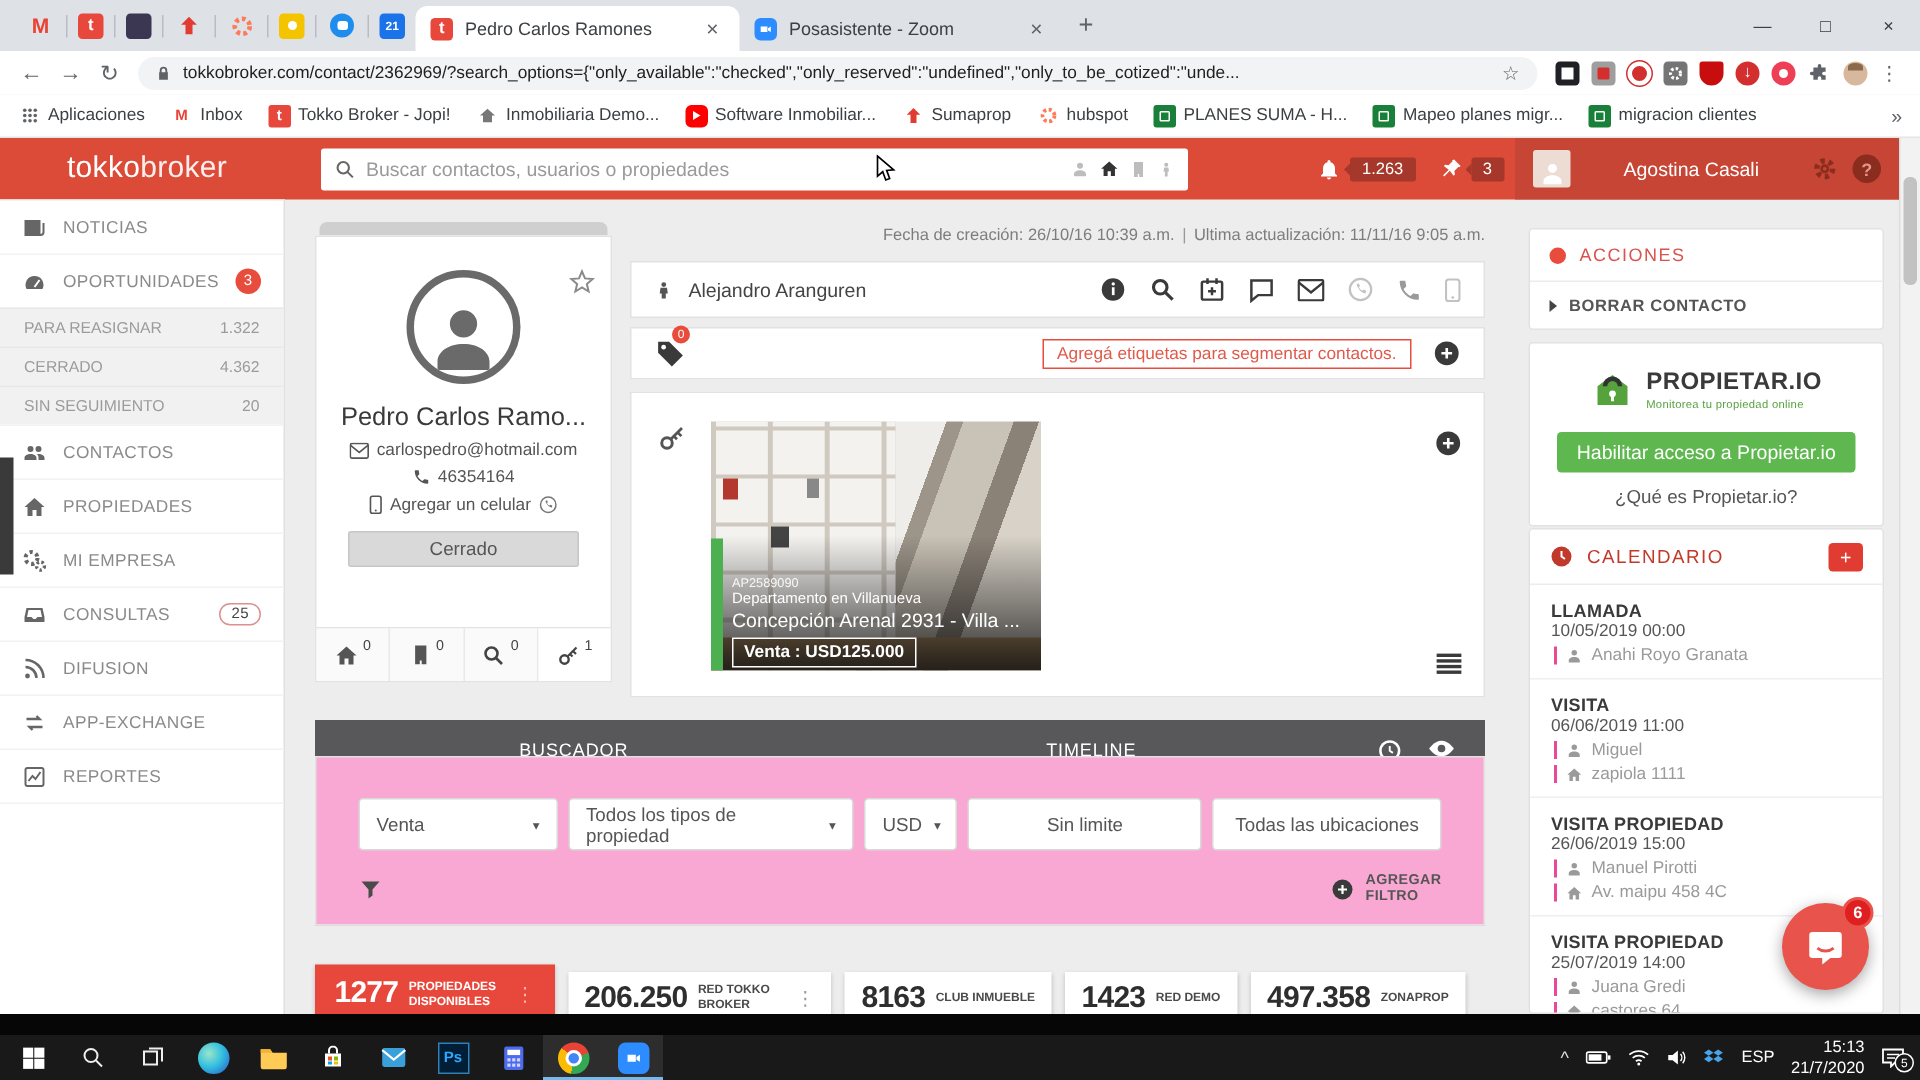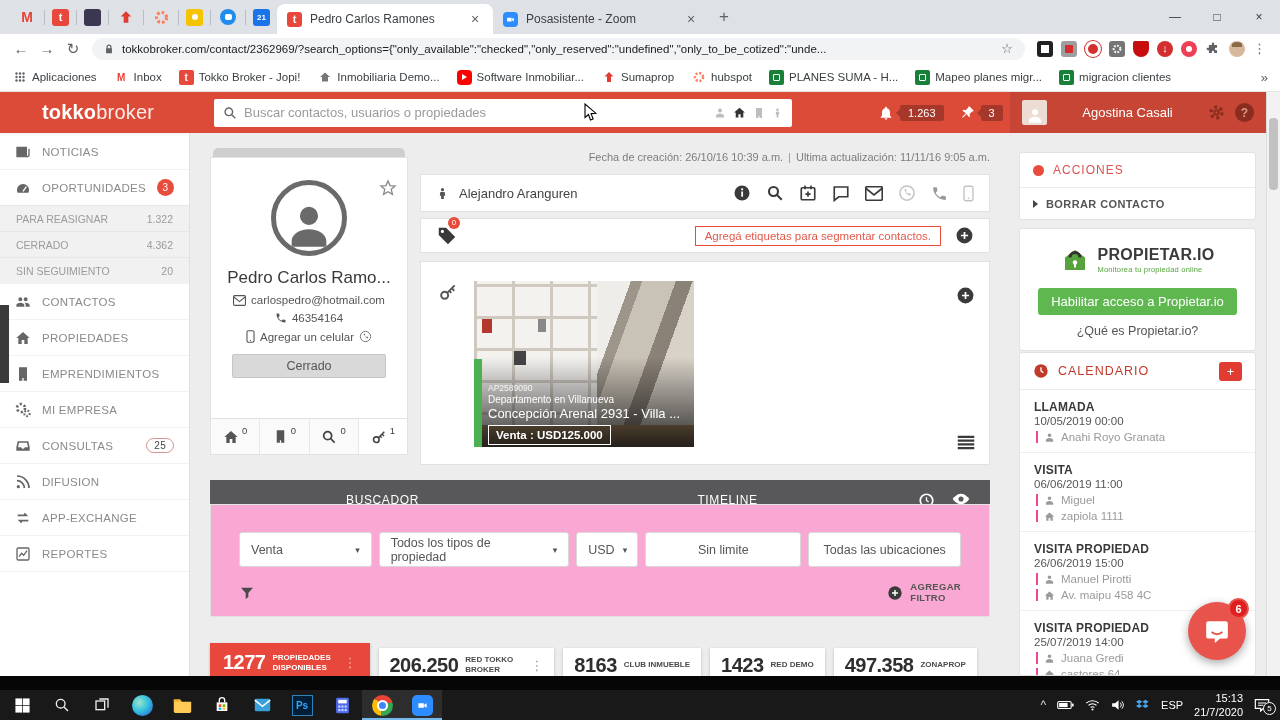--- a/index.html
+++ b/index.html
@@ -28,21 +28,21 @@
 .exts{display:flex;align-items:center;gap:8px;padding:0 6px}
 .ext{width:16px;height:16px;border-radius:3px;position:relative}
 
 .bmbar{position:absolute;top:63px;left:0;width:1280px;height:29px;background:#fff;display:flex;align-items:center;padding:0 12px;gap:17px;border-bottom:1px solid #e4e4e4}
 .bm{display:flex;align-items:center;gap:5px;font-size:11.5px;color:#3c4043;white-space:nowrap}
 .bmfav{width:15px;height:15px;border-radius:2px;display:flex;align-items:center;justify-content:center;font-size:10px;font-weight:bold;flex:none}
 .ovf{margin-left:auto;color:#5f6368;font-size:13px}
 
 .apph{position:absolute;top:92px;left:0;width:1280px;height:41px;background:#dc4a38;display:flex;align-items:center}
 .logo{width:196px;text-align:center;color:#fff;font-size:20px;letter-spacing:.2px}
-.logo b{font-weight:bold}.logo i{font-style:normal;font-weight:300;opacity:.9}
+.logo b{font-weight:normal}.logo i{font-style:normal;font-weight:300;opacity:.9}
 .gsearch{width:578px;height:28px;background:#fff;border-radius:2px;display:flex;align-items:center;padding:0 9px;margin-left:18px}
 .gs-in{border:none;outline:none;flex:1;font-size:13px;color:#444;margin-left:7px;font-family:inherit;background:transparent}
 .gs-in::placeholder{color:#9a9a9a}
 .gs-icons{display:flex;gap:7px;align-items:center}
 .hdr-icons{display:flex;align-items:center;margin-left:86px;gap:6px}
 .tagbadge{position:relative;background:#a5382a;color:#fff;font-size:11px;padding:2px 8px;border-radius:2px;margin-right:10px}
 .tagbadge::before{content:"";position:absolute;left:-4px;top:50%;margin-top:-4px;border-top:4px solid transparent;border-bottom:4px solid transparent;border-right:4px solid #a5382a}
 .userzone{position:absolute;right:14px;top:0;height:41px;width:256px;background:#c64534;display:flex;align-items:center;padding:0 12px;gap:10px}
 .uavatar{width:25px;height:25px;background:#ecdcd4;border-radius:2px;display:flex;align-items:flex-end;justify-content:center;overflow:hidden}
 .uname{color:#fff;font-size:13px;flex:1;text-align:center}
@@ -464,28 +464,20 @@
         <span class="mi">
           <svg width="16" height="16" viewBox="0 0 24 24">
             <path d="M12 3l10 9h-3v9h-5v-6h-4v6H5v-9H2z" fill="#666"></path>
           </svg>
         </span>
         <span>PROPIEDADES</span>
       </div>
   <div class="item">
         <span class="mi">
           <svg width="16" height="16" viewBox="0 0 24 24">
-            <path d="M6 2h12v20h-5v-4h-2v4H6zM9 5h2v2H9zm4 0h2v2h-2zM9 9h2v2H9zm4 0h2v2h-2zM9 13h2v2H9zm4 0h2v2h-2z" fill="#666"></path>
-          </svg>
-        </span>
-        <span>EMPRENDIMIENTOS</span>
-      </div>
-  <div class="item">
-        <span class="mi">
-          <svg width="16" height="16" viewBox="0 0 24 24">
             <circle cx="9" cy="9" r="6" fill="none" stroke="#666" stroke-width="4" stroke-dasharray="3.2 3.2"></circle>
             <circle cx="18" cy="17" r="4" fill="none" stroke="#666" stroke-width="3.4" stroke-dasharray="2.4 2.4"></circle>
           </svg>
         </span>
         <span>MI EMPRESA</span>
       </div>
   <div class="item">
         <span class="mi">
           <svg width="16" height="16" viewBox="0 0 24 24">
             <path d="M4 5h16l2 9v5H2v-5zM4.5 14H9l2 2h2l2-2h4.5l-1.5-7h-12z" fill="#666"></path>

